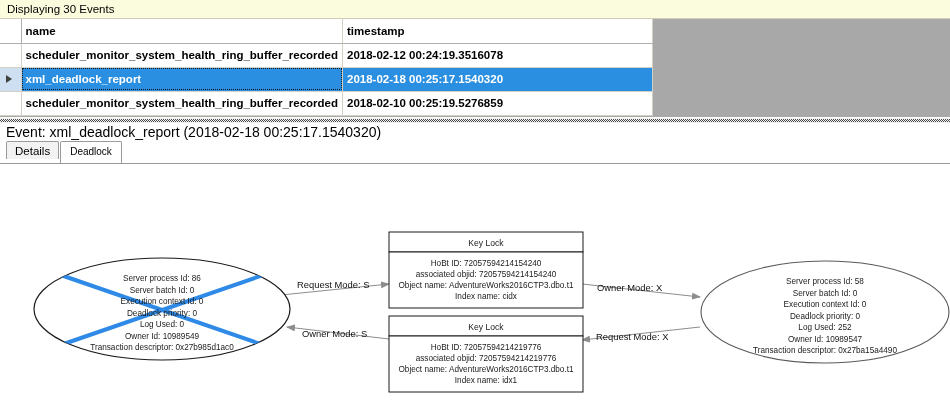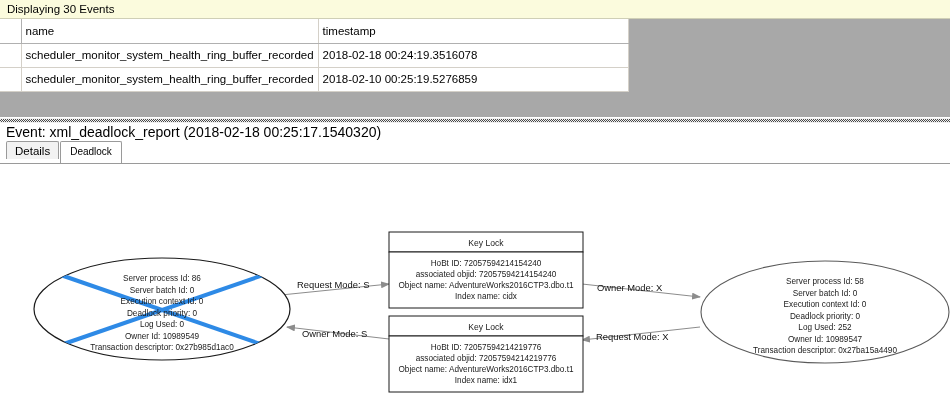--- a/index.html
+++ b/index.html
@@ -48,21 +48,21 @@
   }
   .grid-table {
     border-collapse: collapse;
     table-layout: fixed;
     background: #ffffff;
   }
   .grid-table td, .grid-table th {
     border-right: 1px solid #d4d0c8;
     border-bottom: 1px solid #d4d0c8;
     padding: 4px 4px;
-    font-weight: normal;
+    font-weight: bold;
     font-size: 11.5px;
     text-align: left;
     height: 24px;
     box-sizing: border-box;
     overflow: hidden;
     white-space: nowrap;
     background: #ffffff;
   }
   .col-sel { width: 21px; padding: 0; }
   .col-name { width: 272px; }
@@ -201,21 +201,28 @@
         <tr>
           <th class="col-sel"></th>
           <th class="col-name">name</th>
           <th class="col-ts">timestamp</th>
         </tr>
       </thead>
       <tbody>
         <tr>
           <td class="col-sel"></td>
           <td class="col-name">scheduler_monitor_system_health_ring_buffer_recorded</td>
-          <td class="col-ts">2018-02-18 00:24:19.3516078</td>
+          <td class="col-ts">2018-02-12 00:24:19.3516078</td>
+        </tr>
+        <tr class="row-selected">
+          <td class="col-sel">
+            <span class="row-arrow"></span>
+          </td>
+          <td class="col-name cell-focus">xml_deadlock_report</td>
+          <td class="col-ts">2018-02-18 00:25:17.1540320</td>
         </tr>
         <tr>
           <td class="col-sel"></td>
           <td class="col-name">scheduler_monitor_system_health_ring_buffer_recorded</td>
           <td class="col-ts">2018-02-10 00:25:19.5276859</td>
         </tr>
       </tbody>
     </table>
   </div>
 

